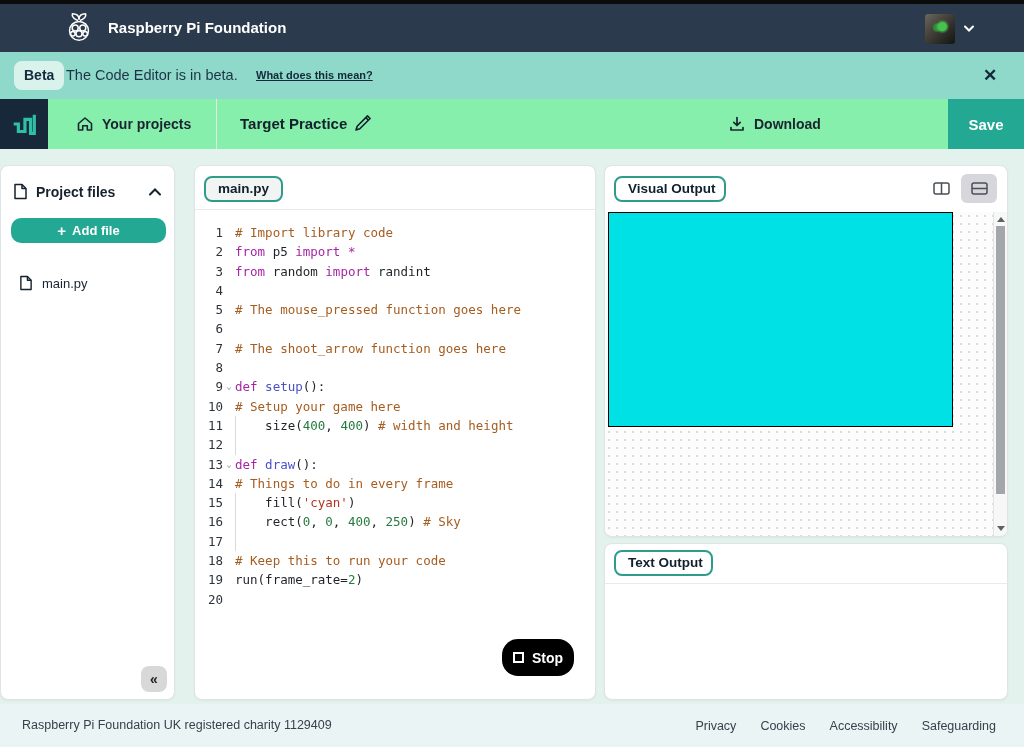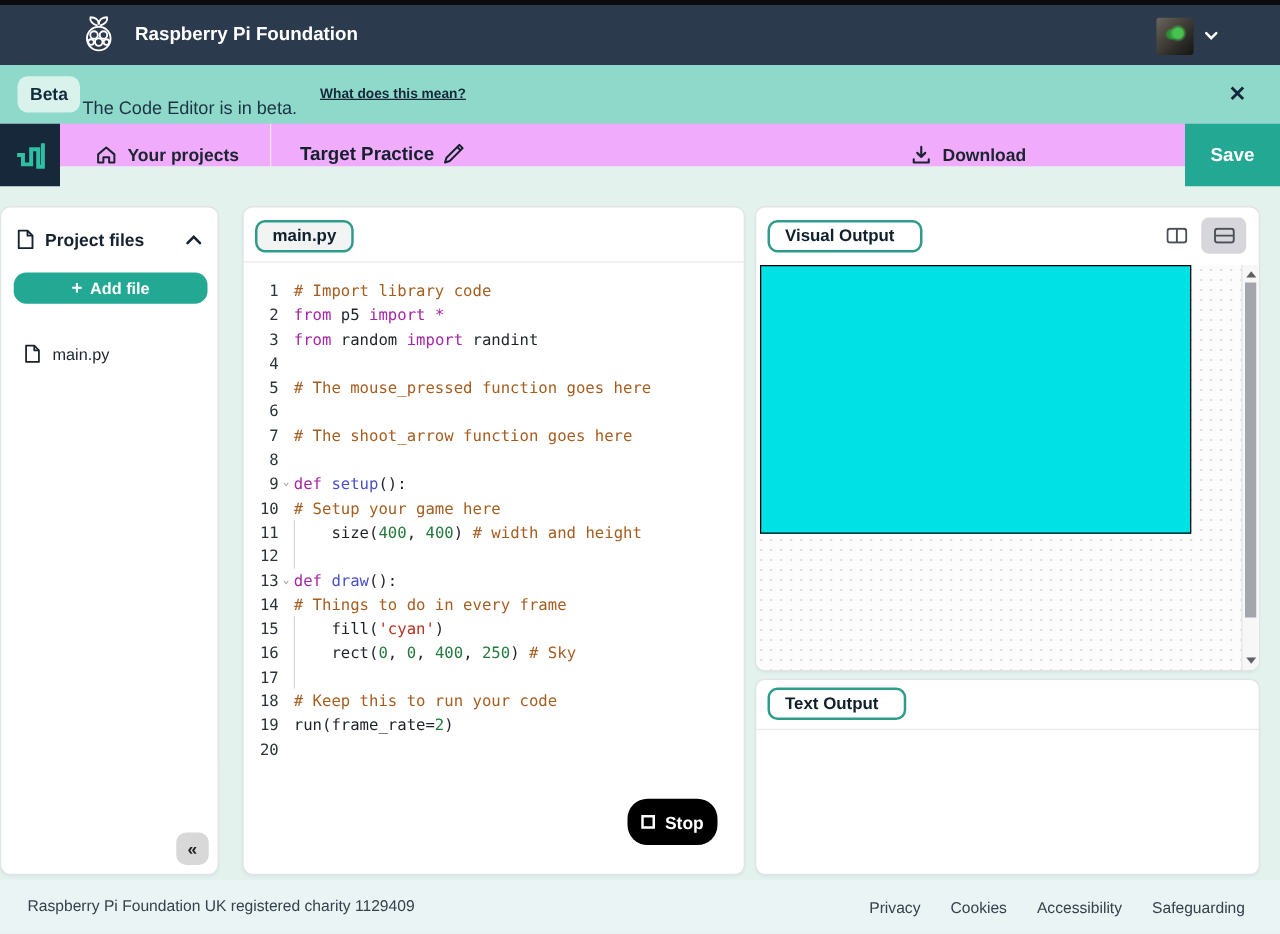--- a/index.html
+++ b/index.html
@@ -18,27 +18,27 @@
     background:
       radial-gradient(circle at 58% 42%, #46c24f 0 4px, rgba(70,194,79,.55) 5px, transparent 7px),
       radial-gradient(circle at 40% 45%, #2e8f36 0 3px, transparent 5px),
       linear-gradient(135deg,#6b675d 0%, #4a473f 35%, #2a2a26 70%, #141412 100%);
   }
   .avatar-chevron { position:absolute; left:962px; top:15px; width:14px; height:18px; color:#fff; cursor:pointer; }
   
   .banner { position:absolute; left:0; top:52px; width:1024px; height:63px; background:#8fd9cb; }
   .beta-badge { position:absolute; left:14px; top:9px; height:29px; padding:0 10px; background:#d9f2ec;
     border-radius:8px; font-weight:bold; font-size:14px; line-height:29px; color:#132a3d; }
-  .banner-msg { position:absolute; left:66px; top:12px; line-height:47px; font-size:14.5px; color:#1d3343; }
+  .banner-msg { position:absolute; left:66px; top:0; line-height:47px; font-size:14.5px; color:#1d3343; }
   .banner-link { position:absolute; left:256px; top:0; line-height:47px; font-size:11px; font-weight:bold;
     color:#14283a; text-decoration:underline; cursor:pointer; }
   .banner-close { position:absolute; left:979px; top:13px; width:22px; height:22px; font-size:17px; line-height:22px;
     text-align:center; color:#14283a; cursor:pointer; font-weight:bold; }
   
-  .toolbar { position:absolute; left:0; top:99px; width:1024px; height:34px; background:#f0abfc; }
+  .toolbar { position:absolute; left:0; top:99px; width:1024px; height:50px; background:#86efac; }
   .logo-block { position:absolute; left:0; top:0; width:48px; height:50px; background:#16283a;
     display:flex; align-items:center; justify-content:center; cursor:pointer; }
   .tb-btn { position:absolute; top:0; height:50px; display:flex; align-items:center; gap:8px;
     font-weight:bold; font-size:14px; color:#1c2430; cursor:pointer; background:none; border:none;
     font-family:"Liberation Sans", sans-serif; }
   .tb-divider { position:absolute; left:216px; top:0; bottom:0; width:1px; background:#e4e6e8; }
   .proj-title { position:absolute; left:240px; top:0; line-height:50px; font-weight:bold; font-size:15px; color:#14202c;text-align:right; }
   .pencil-btn { position:absolute; left:352px; top:13px; width:24px; height:24px; cursor:pointer; }
   .save-btn { position:absolute; left:948px; top:0; width:76px; height:50px; background:#23a893; border:none;
     color:#fff; font-weight:bold; font-size:15px; cursor:pointer; font-family:"Liberation Sans", sans-serif; }
@@ -69,21 +69,21 @@
   .ctext.guide::before { content:""; position:absolute; left:0; top:0; bottom:0; width:1px; background:#d7dadd; }
   .tk-com { color:#a65d20; } .tk-kw { color:#a626a4; } .tk-fn { color:#4a51c8; }
   .tk-num { color:#257a3e; } .tk-str { color:#b5321f; } .tk-pl { color:#1f2328; }
   .stop-btn { position:absolute; right:21px; bottom:23px; width:72px; height:37px; background:#000; border:none;
     border-radius:16px; color:#fff; font-weight:bold; font-size:14px; cursor:pointer;
     display:flex; align-items:center; justify-content:center; gap:8px; font-family:"Liberation Sans", sans-serif; }
   .stop-square { width:11px; height:11px; border:2px solid #fff; flex:none; }
   
   .visual { left:604px; top:165px; width:404px; height:372px; overflow:hidden; }
   .vo-header { position:relative; height:46px; }
-  .out-tab { display:inline-block; margin:10px 0 0 9px; padding:3px 20px 4px 12px; border:2px solid #2f9c8a;
+  .out-tab { display:inline-block; margin:10px 0 0 9px; padding:3px 8px 4px 12px; border:2px solid #2f9c8a;
     border-radius:8px; background:#fff; font-weight:bold; font-size:13.5px; color:#10202c; cursor:pointer; }
   .layout-toggles { position:absolute; right:10px; top:8px; display:flex; gap:2px; }
   .toggle-btn { width:36px; height:29px; border:none; background:transparent; border-radius:6px; cursor:pointer;
     display:flex; align-items:center; justify-content:center; }
   .toggle-btn.selected { background:#d6d6dc; }
   .vo-content { position:absolute; left:0; right:0; top:46px; bottom:0;
     background-color:#fcfcfc;
     background-image:radial-gradient(#d8dadc 1px, transparent 1.2px);
     background-size:8px 8px; }
   .canvas { position:absolute; left:3px; top:0; width:345px; height:215px; background:#00e1e6; border:1px solid #000; }

